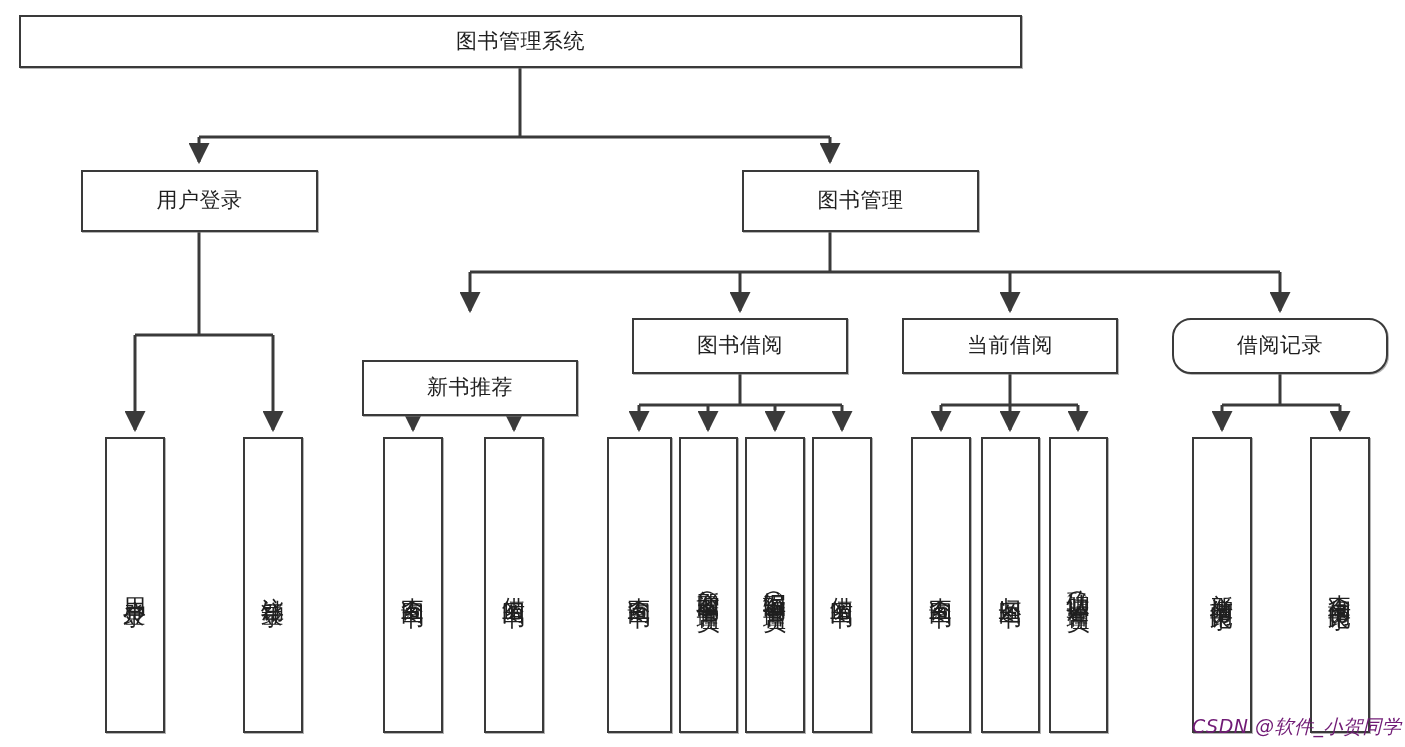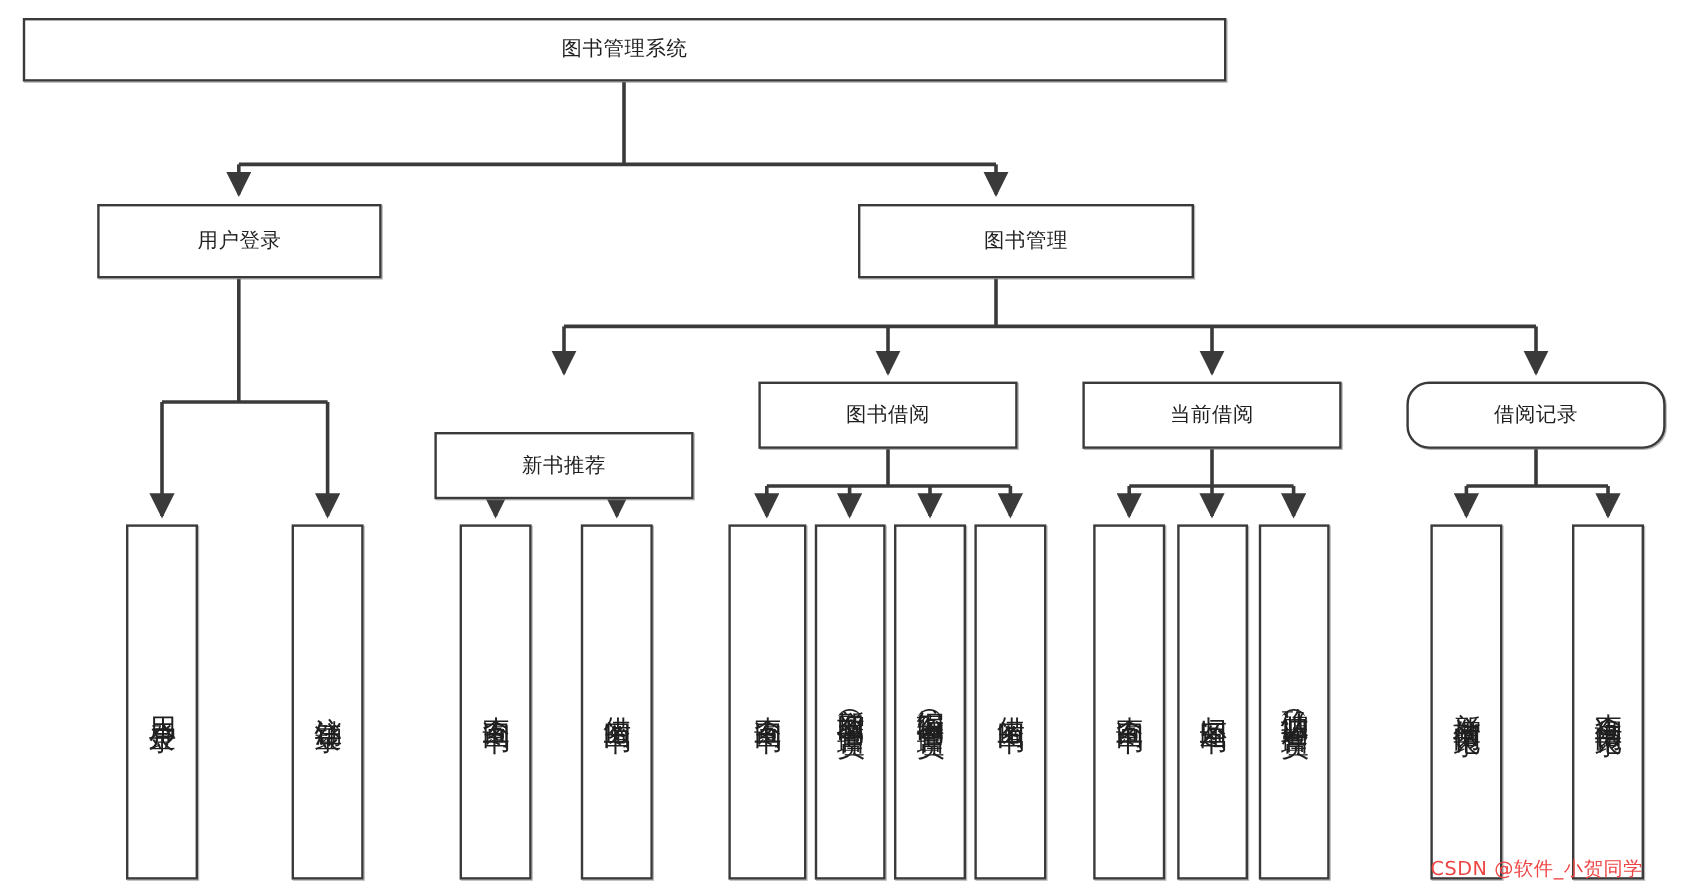--- a/index.html
+++ b/index.html
@@ -28,21 +28,21 @@
     align-items: center;
     justify-content: center;
     z-index: 3;
   }
   .node .label {
     display: block;
     color: #1f1f1f;
     letter-spacing: 0.5px;
   }
   .node.horizontal .label {
-    font-size: 17px;
+    font-size: 21px;
     line-height: 1.1;
     white-space: nowrap;
   }
   .node.vertical {
     align-items: center;
     justify-content: center;
   }
   .node.vertical .label {
     writing-mode: vertical-rl;
     text-orientation: upright;
@@ -56,24 +56,25 @@
     left: 0;
     top: 0;
     width: 1405px;
     height: 747px;
     z-index: 1;
     pointer-events: none;
   }
   .watermark {
     position: absolute;
     z-index: 6;
-    font-size: 16px;
-    color: #ef4444;
+    font-size: 19px;
+    color: #701a75;
     white-space: nowrap;
     letter-spacing: 0.5px;
+    font-style: italic;
   }
 </style>
 </head>
 <body>
 
 <div id="canvas">
 
   <svg id="links" viewBox="0 0 1405 747">
     <defs>
       <marker id="arrow" viewBox="0 0 10 10" refX="9" refY="5" markerWidth="7" markerHeight="7" orient="auto-start-reverse">
@@ -127,21 +128,21 @@
     </g>
   </svg>
 
   <div class="node horizontal" style="left:19px; top:15px; width:1003px; height:53px;">
     <span class="label">图书管理系统</span>
   </div>
 
   <div class="node horizontal" style="left:81px; top:170px; width:237px; height:62px;">
     <span class="label">用户登录</span>
   </div>
-  <div class="node horizontal" style="left:715px; top:170px; width:280px; height:62px;">
+  <div class="node horizontal" style="left:742px; top:170px; width:237px; height:62px;">
     <span class="label">图书管理</span>
   </div>
 
   <div class="node horizontal" style="left:362px; top:318px; width:216px; height:56px;margin-top:42px;">
     <span class="label">新书推荐</span>
   </div>
   <div class="node horizontal" style="left:632px; top:318px; width:216px; height:56px;">
     <span class="label">图书借阅</span>
   </div>
   <div class="node horizontal" style="left:902px; top:318px; width:216px; height:56px;">

